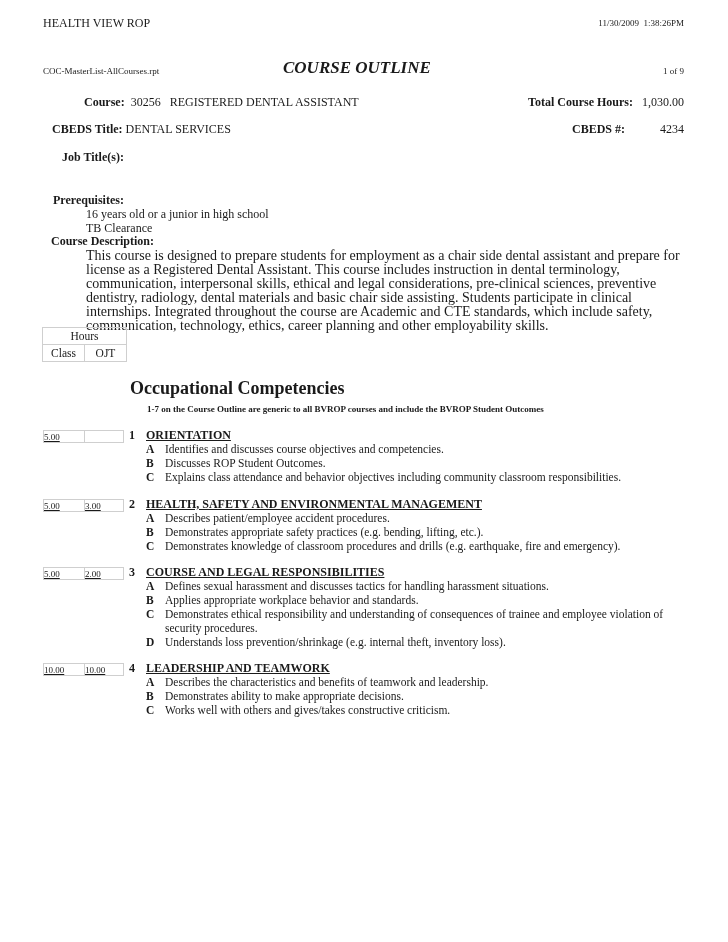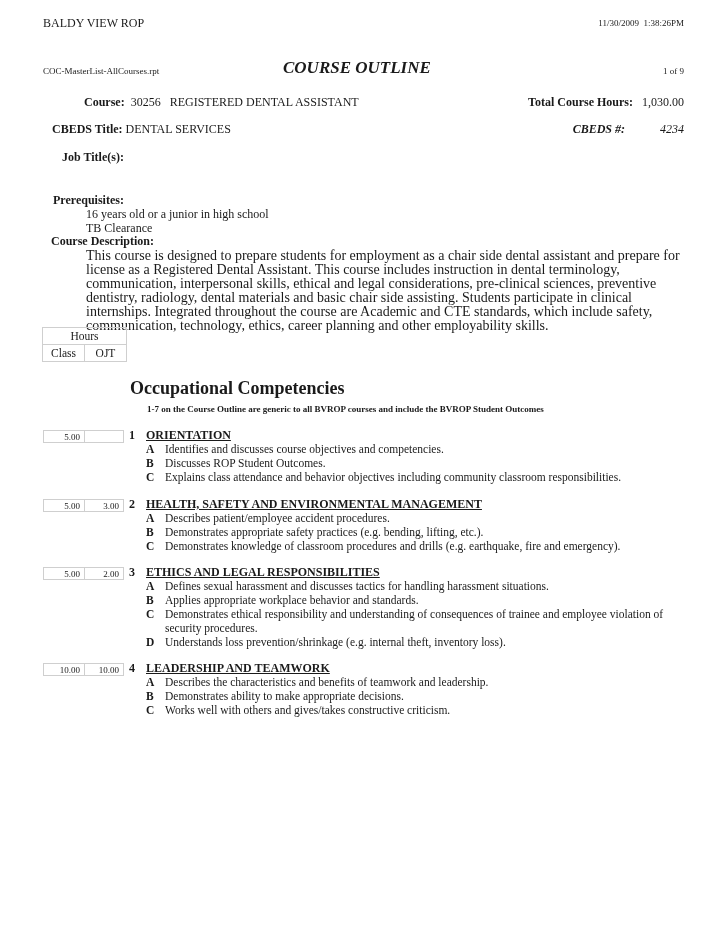--- a/index.html
+++ b/index.html
@@ -7,46 +7,46 @@
          font-family: "Liberation Serif", "DejaVu Serif", serif; color: #1a1a1a; }
   .abs { position: absolute; white-space: nowrap; }
   .org { left: 43px; top: 16px; font-size: 12px; }
   .title { left: 283px; top: 58px; font-size: 17px; font-weight: bold; font-style: italic; }
   .datetime { right: 44px; top: 18px; font-size: 9px; }
   .page { right: 44px; top: 66px; font-size: 9px; }
   .lbl { font-weight: bold; }
   .course { left: 84px; top: 95px; font-size: 12px; }
   .tch { right: 44px; top: 95px; font-size: 12px; text-align: right; }
   .cbeds-title { left: 52px; top: 122px; font-size: 12px; }
-  .cbeds-num { right: 44px; top: 122px; font-size: 12px; font-style: italic; }
+  .cbeds-num { right: 44px; top: 122px; font-size: 12px; }
   .jobtitle { left: 62px; top: 150px; font-size: 12px; font-weight: bold; }
   .prereq-h { left: 53px; top: 193px; font-size: 12px; font-weight: bold; }
   .prereq-list { left: 86px; top: 207px; font-size: 12px; line-height: 14px; }
   .desc-h { left: 51px; top: 234px; font-size: 12px; font-weight: bold; }
   .desc { left: 86px; top: 249px; font-size: 14px; line-height: 14px; white-space: normal; width: 600px; }
   .hours-table { left: 42px; top: 327px; border-collapse: collapse; font-size: 11.5px; }
   .hours-table td { border: 1px solid #cfcfcf; text-align: center; padding: 0; height: 16px; }
   .occ-h { left: 130px; top: 378px; font-size: 18px; font-weight: bold; }
   .occ-note { left: 147px; top: 404px; font-size: 9px; font-weight: bold; }
   .comp { position: absolute; left: 0; width: 728px; }
   .hrbox { position: absolute; left: 43px; top: 0; display: flex; }
-  .hrbox div { width: 40px; height: 13px; border: 1px solid #cfcfcf; font-size: 9px; text-align: right;
-               padding-right: 4px; box-sizing: border-box; line-height: 12px; margin-right: -1px; }
+  .hrbox div { width: 40px; height: 13px; border: 1px solid #cfcfcf; font-size: 9px; text-align: left;
+               padding-right: 4px; box-sizing: border-box; line-height: 12px; margin-right: -1px; text-decoration: underline; }
   .hrbox div:first-child { width: 42px; }
   .cnum { position: absolute; left: 129px; top: -2px; font-size: 12px; font-weight: bold; }
   .ctitle { position: absolute; left: 146px; top: -2px; font-size: 12px; font-weight: bold; text-decoration: underline; }
   .items { position: absolute; left: 146px; top: 12px; font-size: 11.5px; line-height: 14px; }
   .item { display: flex; }
   .item .ltr { width: 19px; font-weight: bold; flex: none; }
   .item .txt { white-space: normal; width: 520px; font-family: Liberation Serif, serif; }
 </style>
 </head>
 <body>
 
-<div class="abs org">BALDY VIEW ROP</div>
+<div class="abs org">HEALTH VIEW ROP</div>
 <div class="abs" style="left:43px;top:66px;font-size:9px;">COC-MasterList-AllCourses.rpt</div>
 <div class="abs title">COURSE OUTLINE</div>
 <div class="abs datetime">
   <span>11/30/2009</span>&nbsp;&nbsp;<span>1:38:26PM</span>
 </div>
 <div class="abs page">1  of  9</div>
 
 <div class="abs course">
   <span class="lbl">Course:</span>&nbsp;
   <span>30256</span>&nbsp;&nbsp;
@@ -135,21 +135,21 @@
       </div>
   </div>
 </div>
 
 <div class="comp" style="top:567px;">
   <div class="hrbox">
     <div>5.00</div>
     <div>2.00</div>
   </div>
   <div class="cnum">3</div>
-  <div class="ctitle">ETHICS AND LEGAL RESPONSIBILITIES</div>
+  <div class="ctitle">COURSE AND LEGAL RESPONSIBILITIES</div>
   <div class="items">
     <div class="item">
         <span class="ltr">A</span>
         <span class="txt">Defines sexual harassment and discusses tactics for handling harassment situations.</span>
       </div>
     <div class="item">
         <span class="ltr">B</span>
         <span class="txt">Applies appropriate workplace behavior and standards.</span>
       </div>
     <div class="item">

